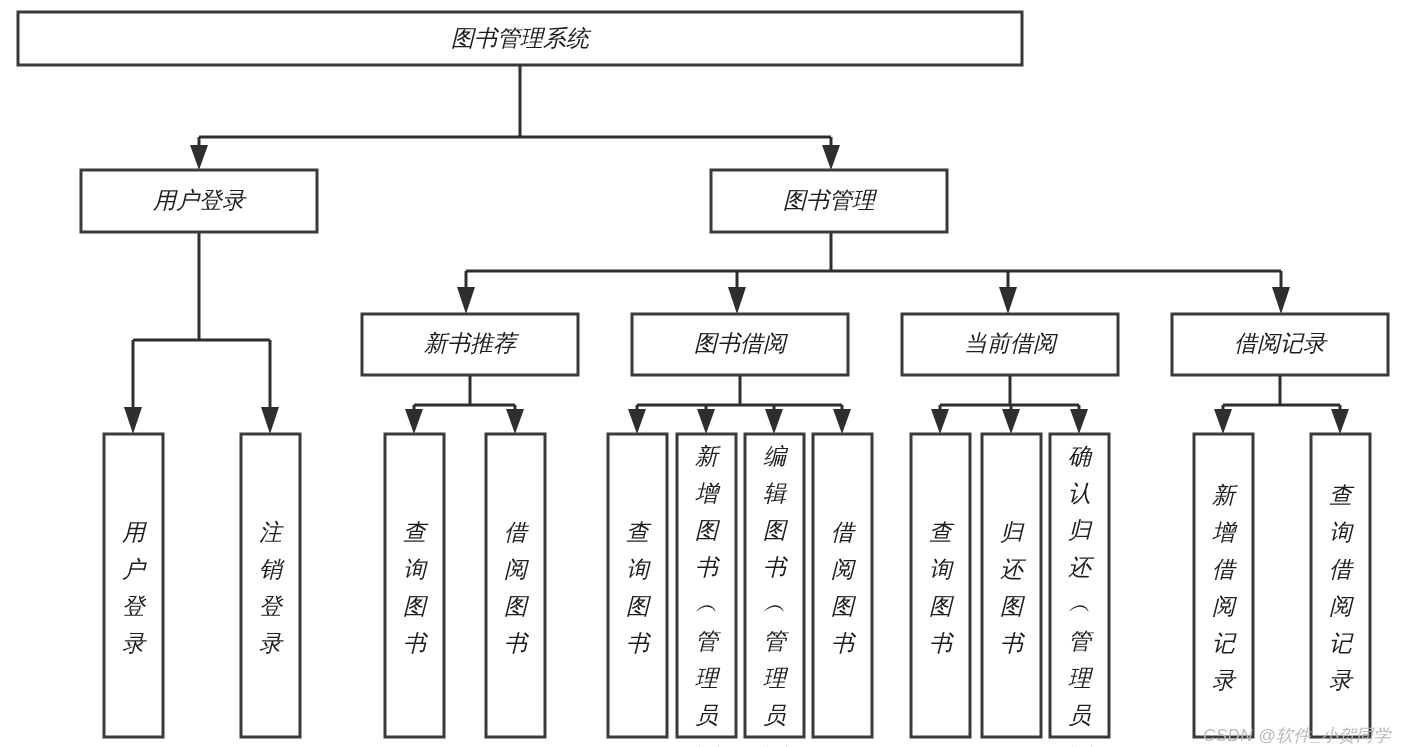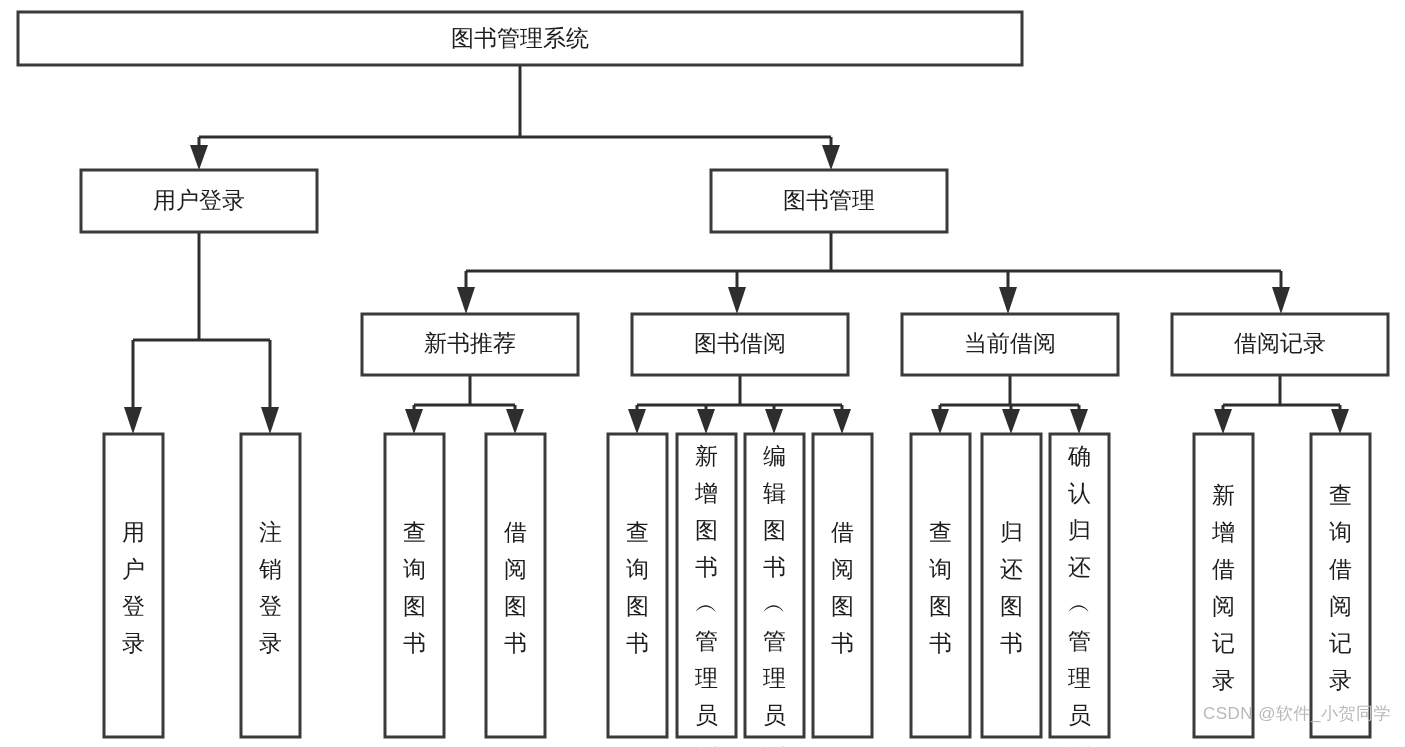--- a/index.html
+++ b/index.html
@@ -10,20 +10,21 @@
   }
   body {
     font-family: "Liberation Sans", "DejaVu Sans", sans-serif;
   }
   #diagram-root {
     position: relative;
     width: 1405px;
     height: 747px;
     background: #ffffff;
     overflow: hidden;
+    font-style: italic;
   }
   svg.diagram-canvas {
     position: absolute;
     left: 0;
     top: 0;
     width: 1405px;
     height: 747px;
     display: block;
   }
   .node-box {
@@ -50,21 +51,21 @@
   }
   .node-label-v {
     font-family: "Liberation Sans", "DejaVu Sans", sans-serif;
     font-size: 23px;
     fill: #1d1d1d;
     text-anchor: middle;
   }
   .watermark-text {
     position: absolute;
     right: 14px;
-    bottom: 22px;
+    bottom: 0;
     font-family: "Liberation Sans", "DejaVu Sans", sans-serif;
     font-size: 17px;
     color: #b9b9b9;
     white-space: nowrap;
     letter-spacing: 0.5px;
     user-select: none;
   }
 </style>
 </head>
 <body>

